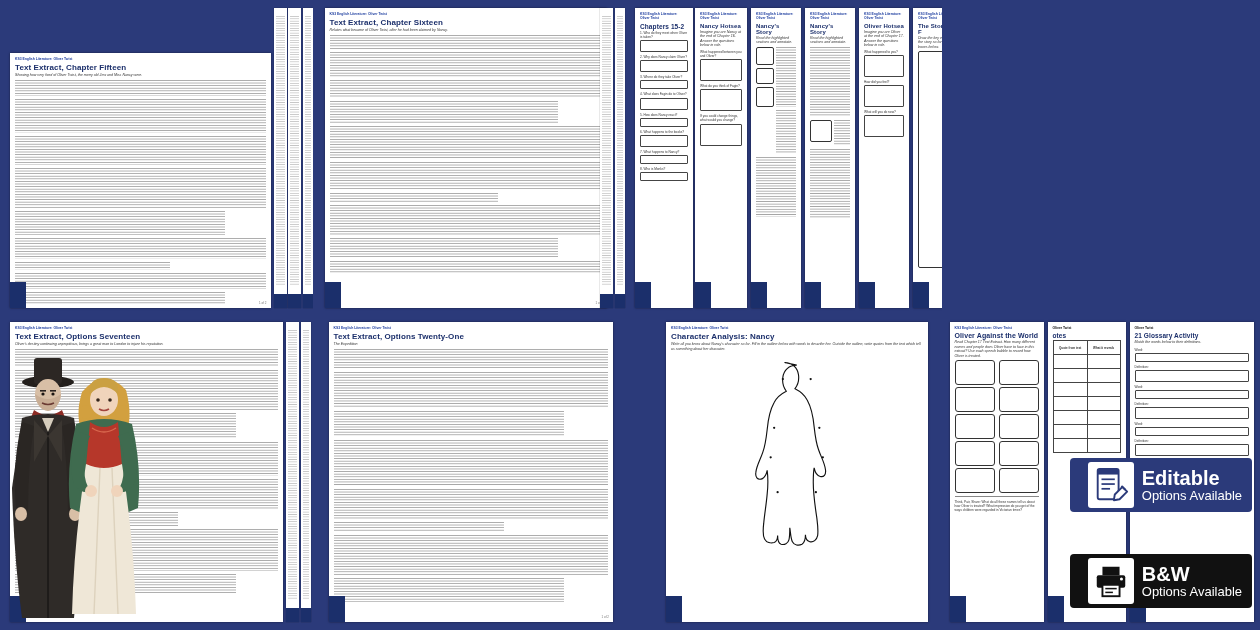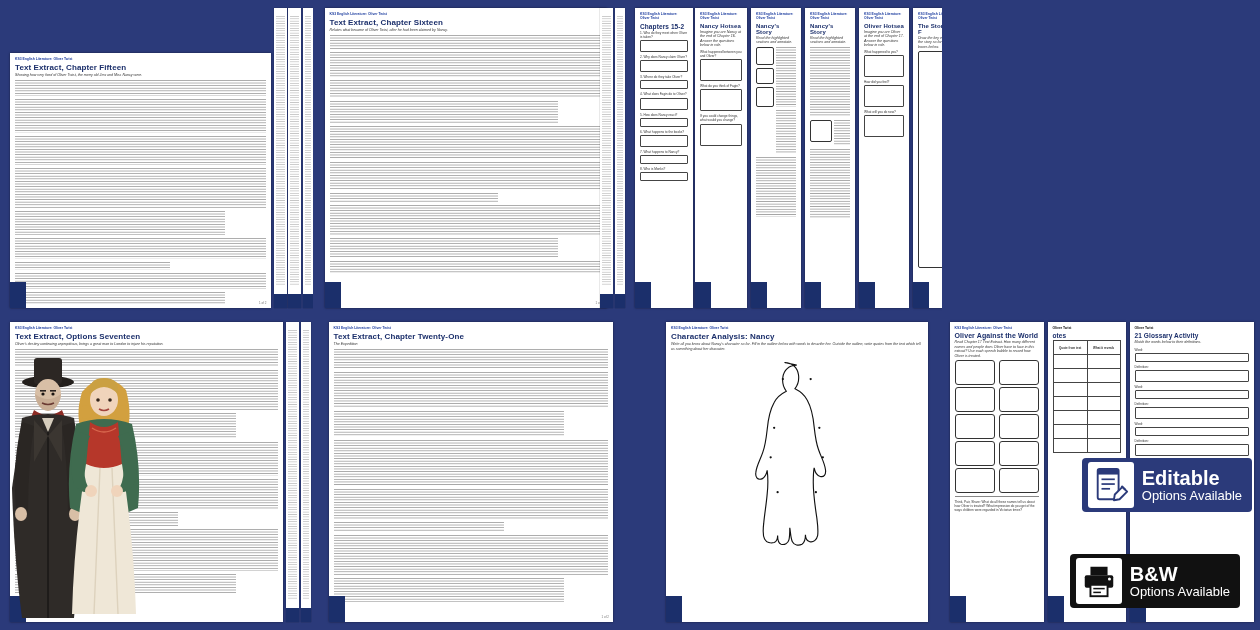--- a/index.html
+++ b/index.html
@@ -80,24 +80,24 @@
     display:grid;grid-template-columns:1fr 1fr;grid-template-rows:repeat(3,1fr);
     gap:4px;height:100%;
   }
   
   .chars{position:absolute;left:0;bottom:0;width:150px;height:290px;}
   
   .silo{width:100%;height:100%;}
   
   .badge{
     position:absolute;display:flex;align-items:center;
-    border-radius:4px;padding:4px 10px 4px 6px;
+    border-radius:4px;padding:4px 10px 4px 18px;
   }
   .badge.editable{right:8px;bottom:118px;background:#2b3a7a;}
-  .badge.bw{right:20px;bottom:22px;background:#111;}
+  .badge.bw{right:8px;bottom:22px;background:#111;}
   .badge .bicon{
     width:46px;height:46px;background:#fff;border-radius:3px;
     display:flex;align-items:center;justify-content:center;margin-right:8px;flex:0 0 auto;
   }
   .badge .btxt{color:#fff;line-height:1.05;}
   .badge .b1{font-size:20px;font-weight:bold;}
   .badge .b2{font-size:13px;}
   .tbl{width:100%;border-collapse:collapse;}
   .tbl td,.tbl th{border:.7px solid #444;height:11px;font-size:3px;color:#333;padding:1px;}
   .smalllabel{font-size:3.2px;color:#333;margin:1px 0;}
@@ -396,21 +396,21 @@
         <ellipse cx="113" cy="155" rx="6" ry="6" fill="#f0d4bb"></ellipse>
       </g>
     </svg>
   </div>
 
   <div class="cell">
     <div class="sheet" style="left:10px;right:14px;">
       <div class="hdr">
         <span class="brand">KS3 English Literature: Oliver Twist</span>
       </div>
-      <div class="title">Text Extract, Chapter Twenty-One</div>
+      <div class="title">Text Extract, Options Twenty-One</div>
       <div class="subtitle">The Expedition</div>
       <div class="body">
         <div class="para" style="--h:20px"></div>
         <div class="para" style="--h:36px"></div>
         <div class="para mid" style="--h:26px"></div>
         <div class="para" style="--h:46px"></div>
         <div class="para" style="--h:30px"></div>
         <div class="para short" style="--h:10px"></div>
         <div class="para" style="--h:40px"></div>
         <div class="para mid" style="--h:24px"></div>

